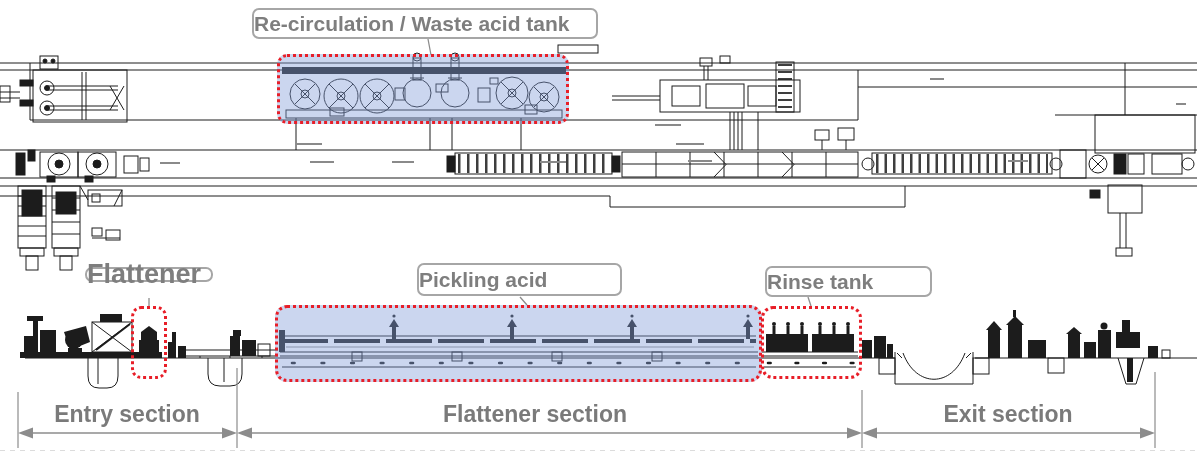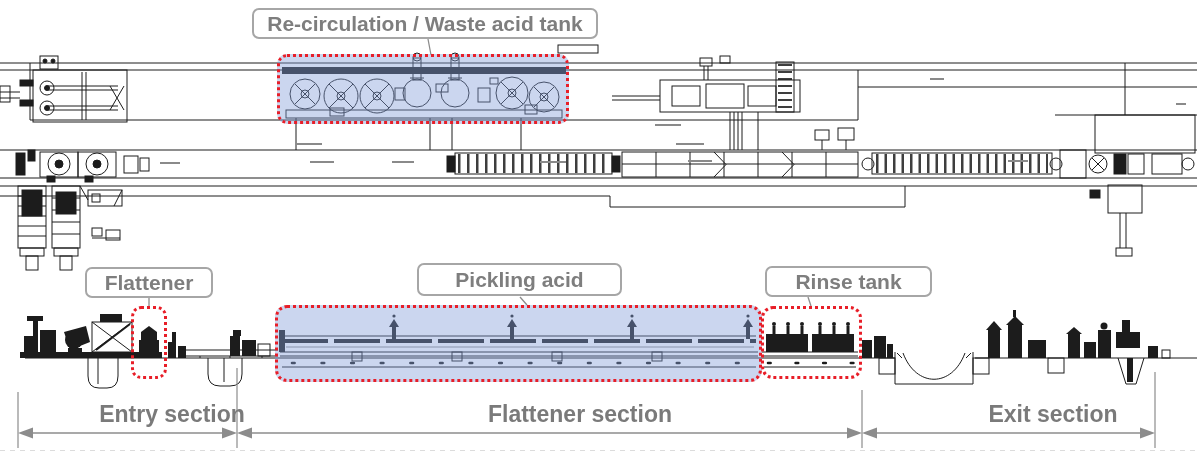--- a/index.html
+++ b/index.html
@@ -1,25 +1,25 @@
 <!DOCTYPE html>
 <html style="--highlight-fill: rgba(132,158,216,0.42); --highlight-border: #e81e28; --callout-border: #a6a6a6; --callout-text: #7e7e7e; --section-text: #7a7a7a; --dimension-line: #8c8c8c; --drawing-line: #1c1c1c;"><head>
 <meta charset="utf-8">
 <style>
   html,body{margin:0;padding:0;background:#fff;}
   #canvas{position:relative;width:1200px;height:453px;background:#fff;overflow:hidden;
           font-family:"Liberation Sans",sans-serif;}
   svg{position:absolute;left:0;top:0;}
-  .callout{position:absolute;display:flex;align-items:center;justify-content:center;
+  .callout{position:absolute;display:flex;align-items:center;justify-content:flex-start;
            background:#fff;border:2px solid var(--callout-border,#a6a6a6);border-radius:7px;
            color:var(--callout-text,#7e7e7e);font-weight:700;white-space:nowrap;box-sizing:border-box;}
   .highlight{position:absolute;box-sizing:border-box;border:3px dotted var(--highlight-border,#e81e28);}
   .hl-fill{background:var(--highlight-fill,rgba(132,158,216,0.42));}
   .section-label{position:absolute;transform:translateX(-50%);color:var(--section-text,#7a7a7a);
-                 font-weight:700;font-size:23px;white-space:nowrap;margin-left:45px;}
+                 font-weight:700;font-size:23px;white-space:nowrap;}
   .dimg{stroke:var(--dimension-line,#8c8c8c);}
   .dimf{fill:var(--dimension-line,#8c8c8c);}
 </style>
 </head>
 <body>
 
 <div id="canvas">
 
   <svg width="1200" height="453" viewBox="0 0 1200 453">
 
@@ -389,21 +389,21 @@
   </svg>
 
   <div class="highlight hl-fill" style="left:277px;top:54px;width:292px;height:70px;border-radius:10px;"></div>
   <div class="highlight" style="left:131px;top:306px;width:36px;height:73px;border-radius:10px;"></div>
   <div class="highlight hl-fill" style="left:275px;top:305px;width:487px;height:77px;border-radius:12px;"></div>
   <div class="highlight" style="left:761px;top:306px;width:101px;height:73px;border-radius:12px;"></div>
 
   <div class="callout" style="left:252px;top:8px;width:346px;height:31px;font-size:21px;">
     <span>Re-circulation / Waste acid tank</span>
   </div>
-  <div class="callout" style="left:85px;top:267px;width:128px;height:31px;font-size:21px;">
+  <div class="callout" style="left:85px;top:267px;width:128px;height:15px;font-size:27px;">
     <span>Flattener</span>
   </div>
   <div class="callout" style="left:417px;top:263px;width:205px;height:33px;font-size:21px;">
     <span>Pickling acid</span>
   </div>
   <div class="callout" style="left:765px;top:266px;width:167px;height:31px;font-size:21px;">
     <span>Rinse tank</span>
   </div>
 
   <div class="section-label" style="left:127px;top:401px;">Entry section</div>

